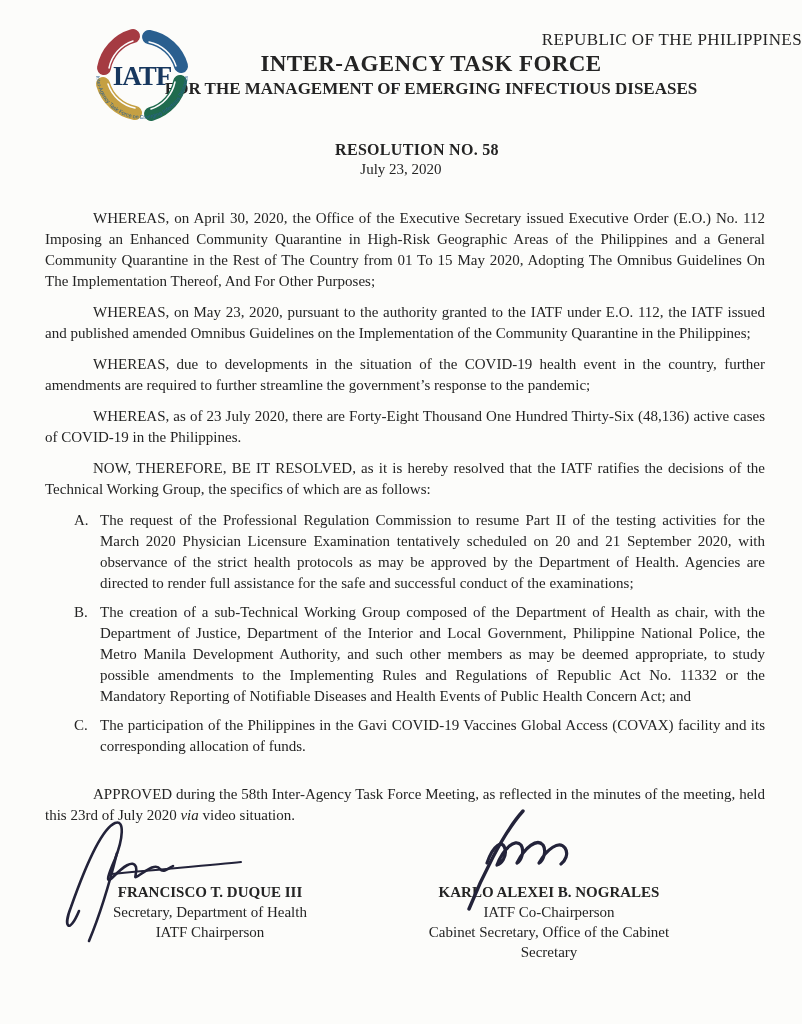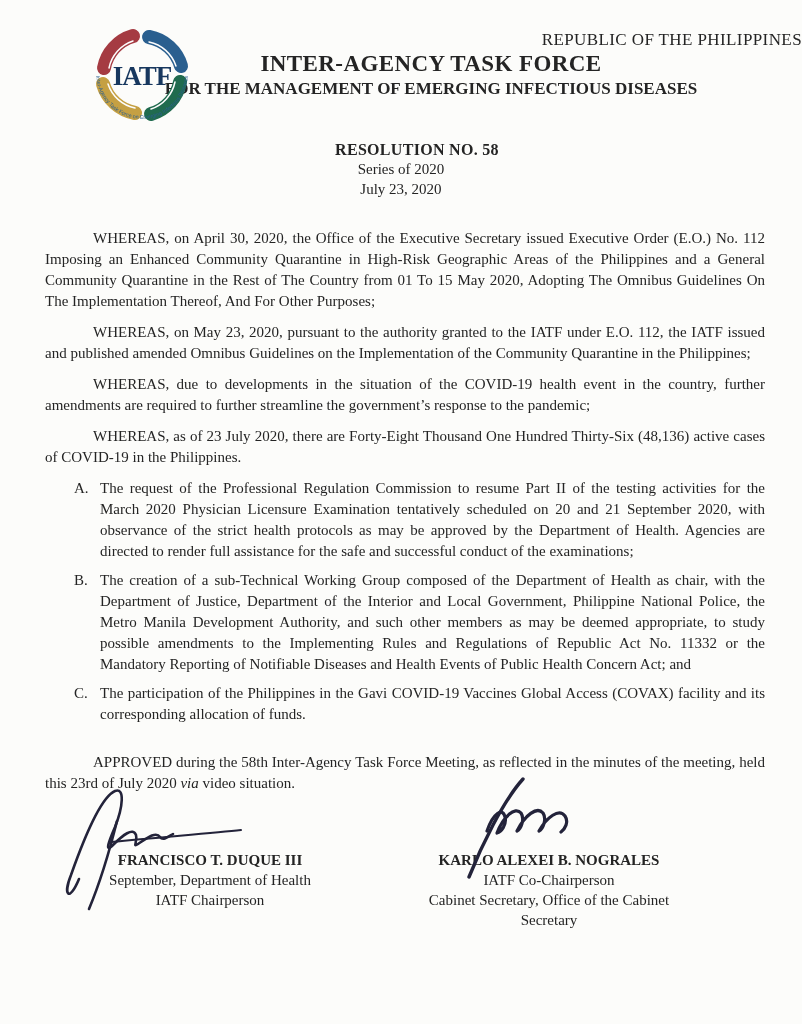--- a/index.html
+++ b/index.html
@@ -87,34 +87,34 @@
   </div>
 
   <div class="header-text">
     <div class="h1">REPUBLIC OF THE PHILIPPINES</div>
     <div class="h2">INTER-AGENCY TASK FORCE</div>
     <div class="h3">FOR THE MANAGEMENT OF EMERGING INFECTIOUS DISEASES</div>
   </div>
 
   <div class="title-block">
     <div class="t1">RESOLUTION NO. 58</div>
-    <div class="t2">Series of 2020</div>
     <div class="t3">July 23, 2020</div>
   </div>
 
   <div class="body">
 
     <p class="para first"><span class="lead">WHEREAS,</span><span> on April 30, 2020, the Office of the Executive Secretary issued Executive Order (E.O.) No. 112 Imposing an Enhanced Community Quarantine in High-Risk Geographic Areas of the Philippines and a General Community Quarantine in the Rest of The Country from 01 To 15 May 2020, Adopting The Omnibus Guidelines On The Implementation Thereof, And For Other Purposes;</span></p>
 
     <p class="para"><span class="lead">WHEREAS,</span><span> on May 23, 2020, pursuant to the authority granted to the IATF under E.O. 112, the IATF issued and published amended Omnibus Guidelines on the Implementation of the Community Quarantine in the Philippines;</span></p>
 
     <p class="para"><span class="lead">WHEREAS,</span><span> due to developments in the situation of the COVID-19 health event in the country, further amendments are required to further streamline the government’s response to the pandemic;</span></p>
 
     <p class="para"><span class="lead">WHEREAS,</span><span> as of 23 July 2020, there are Forty-Eight Thousand One Hundred Thirty-Six (48,136) active cases of COVID-19 in the Philippines.</span></p>
 
+    <p class="para"><span class="lead">NOW, THEREFORE, BE IT RESOLVED,</span><span> as it is hereby resolved that the IATF ratifies the decisions of the Technical Working Group, the specifics of which are as follows:</span></p>
 
     <div class="list">
       <div class="list-item">
         <span class="li-label">A.</span>
         <span>The request of the Professional Regulation Commission to resume Part II of the testing activities for the March 2020 Physician Licensure Examination tentatively scheduled on 20 and 21 September 2020, with observance of the strict health protocols as may be approved by the Department of Health. Agencies are directed to render full assistance for the safe and successful conduct of the examinations;</span>
       </div>
       <div class="list-item">
         <span class="li-label">B.</span>
         <span>The creation of a sub-Technical Working Group composed of the Department of Health as chair, with the Department of Justice, Department of the Interior and Local Government, Philippine National Police, the Metro Manila Development Authority, and such other members as may be deemed appropriate, to study possible amendments to the Implementing Rules and Regulations of Republic Act No. 11332 or the Mandatory Reporting of Notifiable Diseases and Health Events of Public Health Concern Act; and</span>
       </div>
@@ -130,21 +130,21 @@
 
   <div class="signatures">
 
     <div class="sig-block left">
       <svg class="sig-svg duque" width="240" height="132" viewBox="0 0 240 132">
         <path class="ink" stroke-width="2.6" d="M 16 96 C 6 120 0 112 8 92 C 20 58 38 14 52 8 C 62 4 60 24 52 44 C 46 58 41 71 50 62 C 60 52 70 44 73 52 C 75 58 69 65 75 61 C 84 55 93 48 97 54 C 100 58 105 54 110 51"></path>
         <path class="ink" stroke-width="2" d="M 48 59 C 100 54 150 50 178 47"></path>
         <path class="ink" stroke-width="2.6" d="M 54 38 C 46 70 36 102 26 126"></path>
       </svg>
       <div class="sig-name">FRANCISCO T. DUQUE III</div>
-      <div class="sig-title">September, Department of Health</div>
+      <div class="sig-title">Secretary, Department of Health</div>
       <div class="sig-title">IATF Chairperson</div>
     </div>
 
     <div class="sig-block right">
       <svg class="sig-svg nograles" width="200" height="108" viewBox="0 0 200 108">
         <path class="ink" stroke-width="3.4" d="M 28 102 C 40 72 62 26 82 4"></path>
         <path class="ink" stroke-width="3.2" d="M 46 56 C 52 38 62 32 64 42 C 66 50 60 57 56 58 C 62 42 74 31 80 38 C 84 44 80 54 76 56 C 84 40 96 31 102 38 C 106 44 102 54 98 56 C 106 42 118 33 124 41 C 128 47 124 54 120 57"></path>
       </svg>
       <div class="sig-name">KARLO ALEXEI B. NOGRALES</div>
       <div class="sig-title">IATF Co-Chairperson</div>

